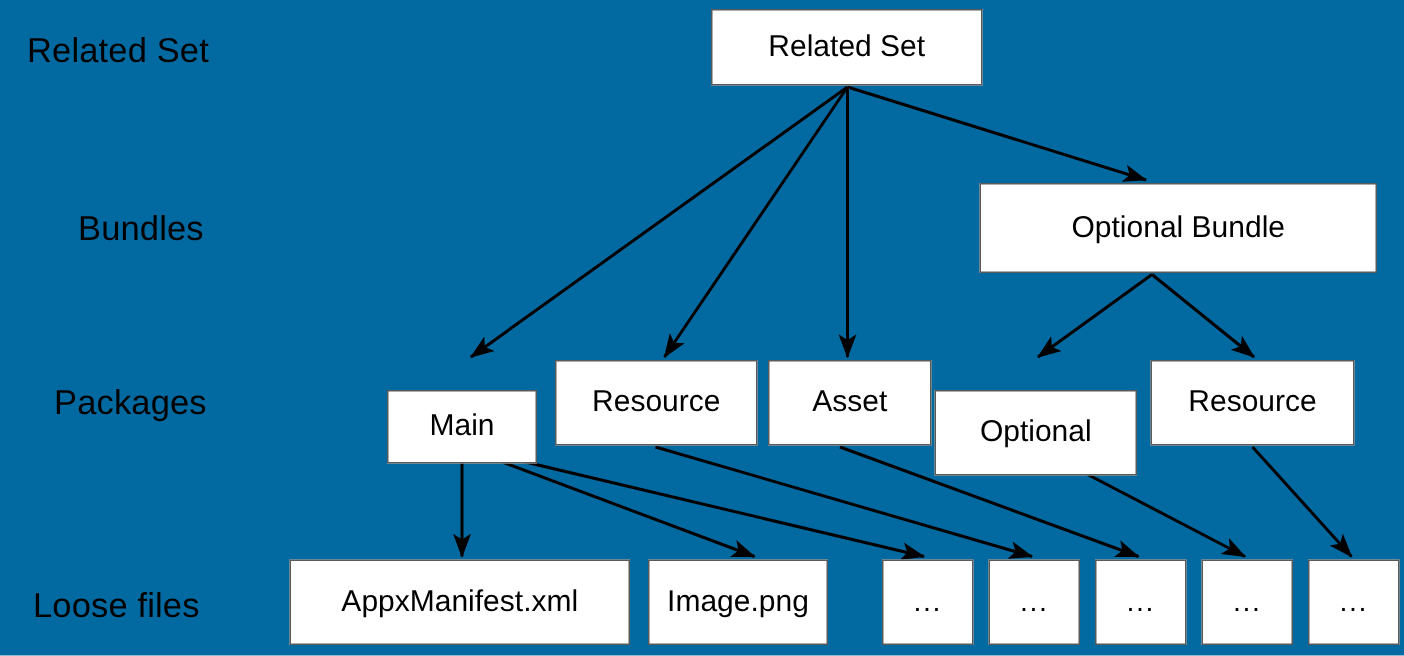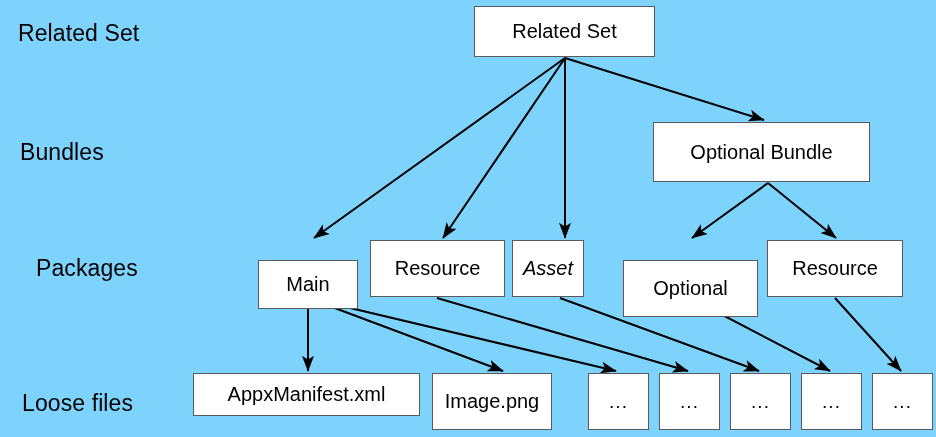--- a/index.html
+++ b/index.html
@@ -9,21 +9,21 @@
     background: #ffffff;
   }
   body {
     font-family: "Liberation Sans", sans-serif;
     color: #000000;
   }
   #canvas {
     position: relative;
     width: 936px;
     height: 437px;
-    background: #7dd3fc;
+    background: #0369a1;
     overflow: hidden;
   }
   #edges {
     position: absolute;
     left: 0;
     top: 0;
     width: 936px;
     height: 437px;
     pointer-events: none;
   }
@@ -76,33 +76,33 @@
         <line x1="308" y1="298" x2="616" y2="371" stroke="#000000" stroke-width="2" marker-end="url(#arrowhead)"></line>
         <line x1="437" y1="298" x2="688" y2="371" stroke="#000000" stroke-width="2" marker-end="url(#arrowhead)"></line>
         <line x1="560" y1="298" x2="759" y2="371" stroke="#000000" stroke-width="2" marker-end="url(#arrowhead)"></line>
         <line x1="690" y1="298" x2="830" y2="371" stroke="#000000" stroke-width="2" marker-end="url(#arrowhead)"></line>
         <line x1="835" y1="298" x2="901" y2="371" stroke="#000000" stroke-width="2" marker-end="url(#arrowhead)"></line>
       </g>
   </svg>
 
   <div id="row-labels">
       <div class="row-label" style="left: 18px; top: 22px;">Related Set</div>
-      <div class="row-label" style="left: 20px; top: 141px; text-align: right;">Bundles</div>
+      <div class="row-label" style="left: 52px; top: 141px; text-align: right;">Bundles</div>
       <div class="row-label" style="left: 36px; top: 257px;">Packages</div>
       <div class="row-label" style="left: 22px; top: 392px; text-align: right;">Loose files</div>
     </div>
   <div id="nodes">
       <div class="node" style="left: 474px; top: 6px; width: 181px; height: 51px; border-color: rgb(90, 90, 90);">Related Set</div>
-      <div class="node" style="left: 653px; top: 122px; width: 217px; height: 60px; border-color: rgb(90, 90, 90);">Optional Bundle</div>
+      <div class="node" style="left: 653px; top: 122px; width: 265px; height: 60px; border-color: rgb(90, 90, 90);">Optional Bundle</div>
       <div class="node" style="left: 258px; top: 240px; width: 100px; height: 49px; border-color: rgb(90, 90, 90); margin-top: 20px;">Main</div>
       <div class="node" style="left: 370px; top: 240px; width: 135px; height: 57px; border-color: rgb(90, 90, 90);">Resource</div>
-      <div class="node" style="left: 512px; top: 240px; width: 72px; height: 57px; border-color: rgb(90, 90, 90); font-style: italic;">Asset</div>
+      <div class="node" style="left: 512px; top: 240px; width: 109px; height: 57px; border-color: rgb(90, 90, 90);">Asset</div>
       <div class="node" style="left: 623px; top: 240px; width: 135px; height: 57px; border-color: rgb(90, 90, 90); margin-top: 20px;">Optional</div>
       <div class="node" style="left: 767px; top: 240px; width: 136px; height: 57px; border-color: rgb(90, 90, 90);">Resource</div>
-      <div class="node" style="left: 193px; top: 373px; width: 227px; height: 43px; border-color: rgb(90, 90, 90);">AppxManifest.xml</div>
+      <div class="node" style="left: 193px; top: 373px; width: 227px; height: 57px; border-color: rgb(90, 90, 90);">AppxManifest.xml</div>
       <div class="node" style="left: 432px; top: 373px; width: 120px; height: 57px; border-color: rgb(90, 90, 90);">Image.png</div>
       <div class="node dots" style="left: 588px; top: 373px; width: 61px; height: 57px; border-color: rgb(90, 90, 90);">...</div>
       <div class="node dots" style="left: 659px; top: 373px; width: 61px; height: 57px; border-color: rgb(90, 90, 90);">...</div>
       <div class="node dots" style="left: 730px; top: 373px; width: 61px; height: 57px; border-color: rgb(90, 90, 90);">...</div>
       <div class="node dots" style="left: 801px; top: 373px; width: 61px; height: 57px; border-color: rgb(90, 90, 90);">...</div>
       <div class="node dots" style="left: 872px; top: 373px; width: 61px; height: 57px; border-color: rgb(90, 90, 90);">...</div>
     </div>
 
 </div>
 

